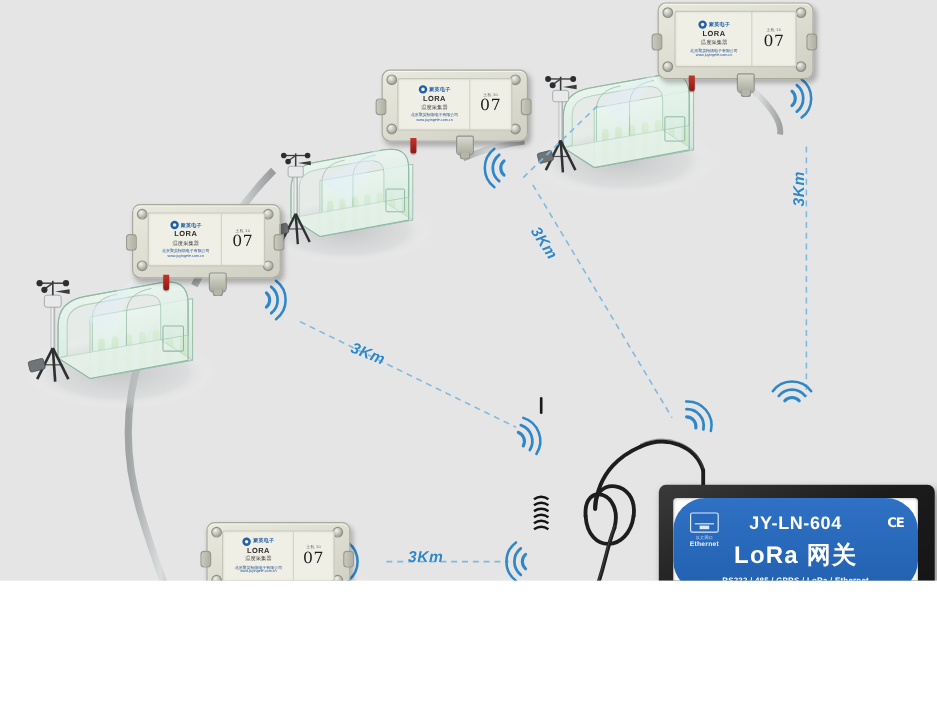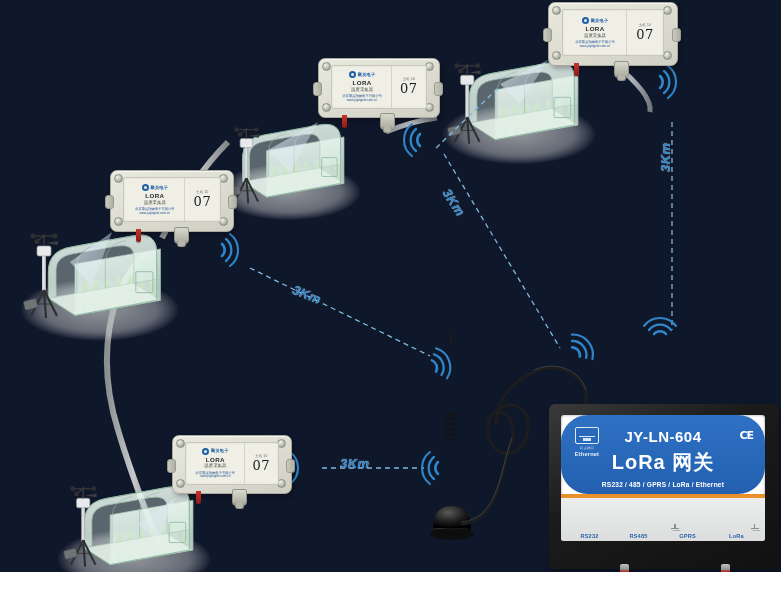--- a/index.html
+++ b/index.html
@@ -3,22 +3,22 @@
 <meta charset="utf-8">
 <style>
   html,body{margin:0;padding:0;background:#ffffff;}
   body{
     font-family:"Liberation Sans", sans-serif;
     -webkit-font-smoothing:antialiased;
   }
   #stage{
     position:relative;
     width:781px;
-    height:572px;
-    background:#0f172a;
+    height:484px;
+    background:#e5e5e5;
     overflow:hidden;
   }
   #svgroot{position:absolute;left:0;top:0;width:781px;height:597px;}
 
   
   .node{
     position:absolute;
     box-sizing:border-box;
   }
   .node-body{

